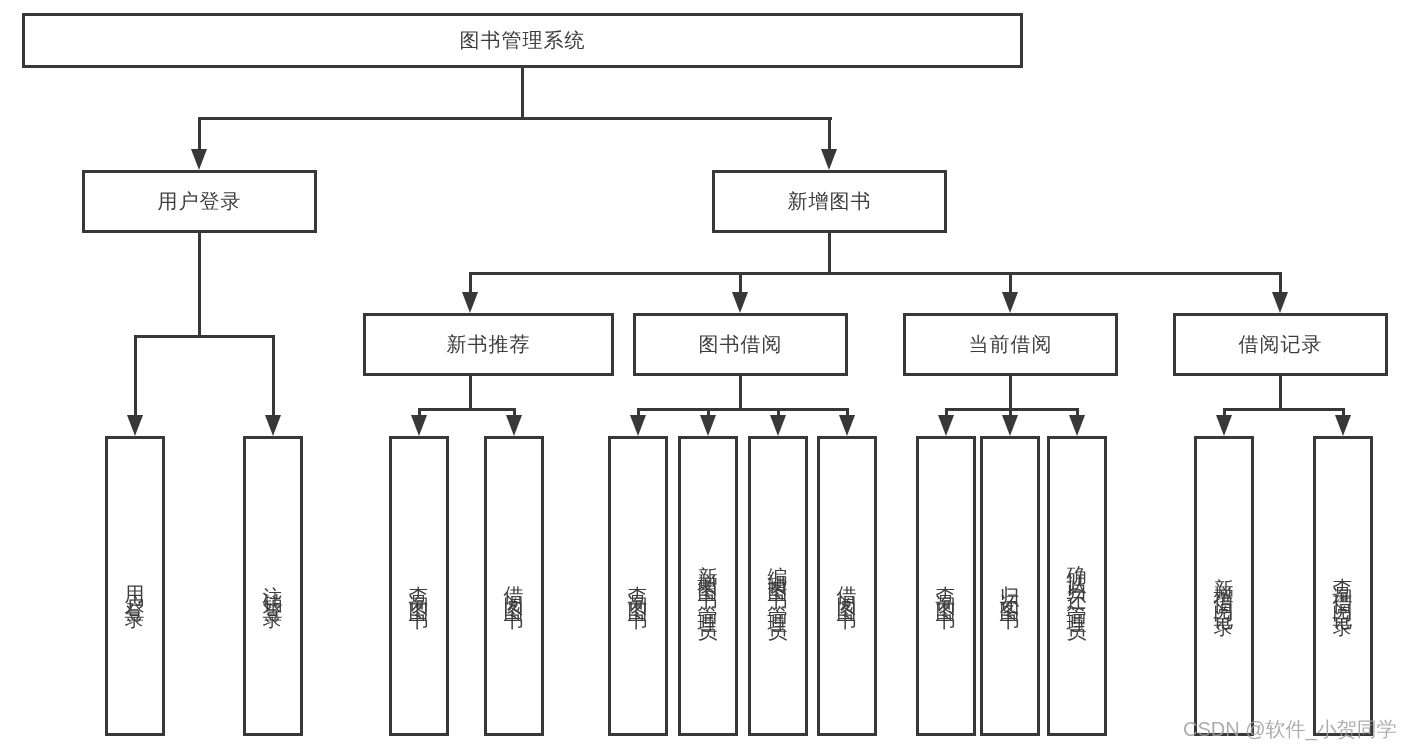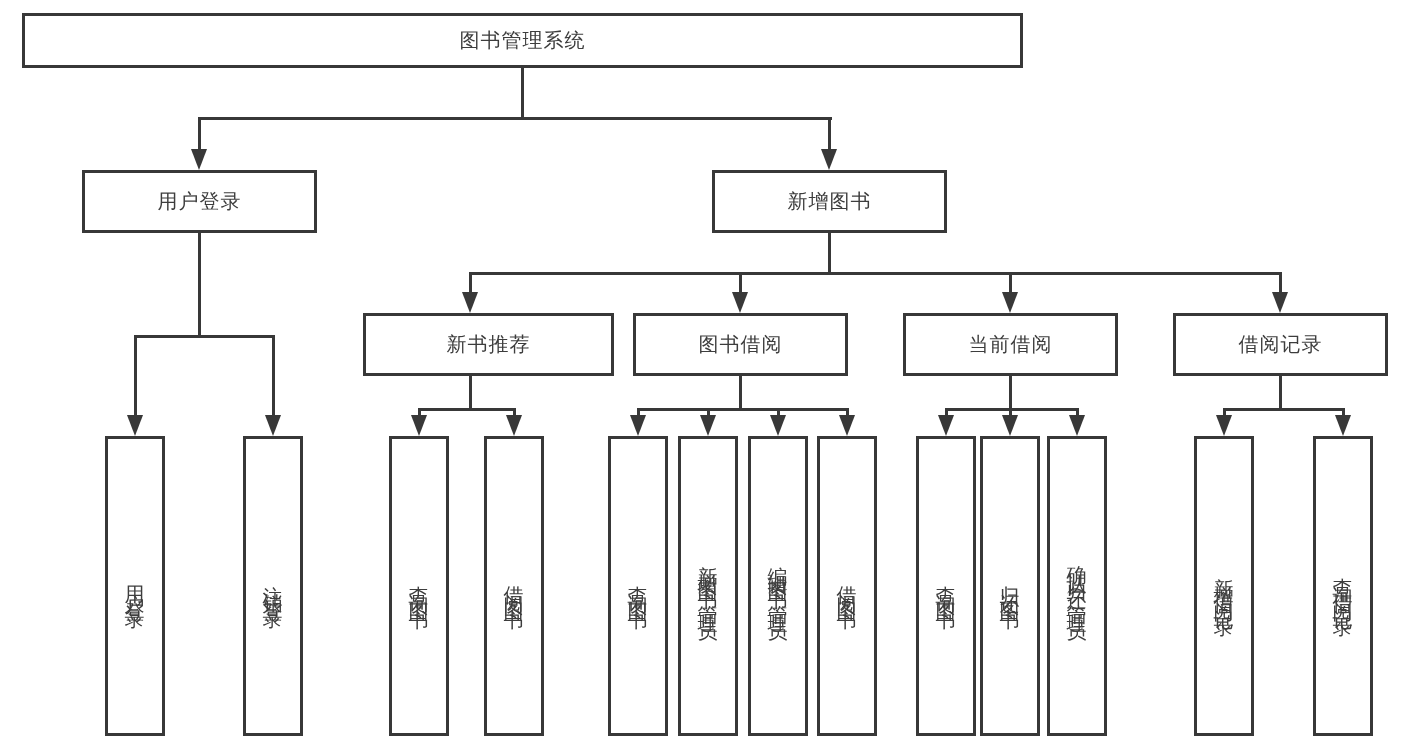--- a/index.html
+++ b/index.html
@@ -179,14 +179,15 @@
     <span class="vtext">确认归还（管理员）</span>
   </div>
 
   <div class="vbox" style="left:1194px;">
     <span class="vtext">新增借阅记录</span>
   </div>
   <div class="vbox" style="left:1313px;">
     <span class="vtext">查询借阅记录</span>
   </div>
 
+  <div class="watermark">CSDN @软件_小贺同学</div>
 
 </div>
 
 </body></html>

